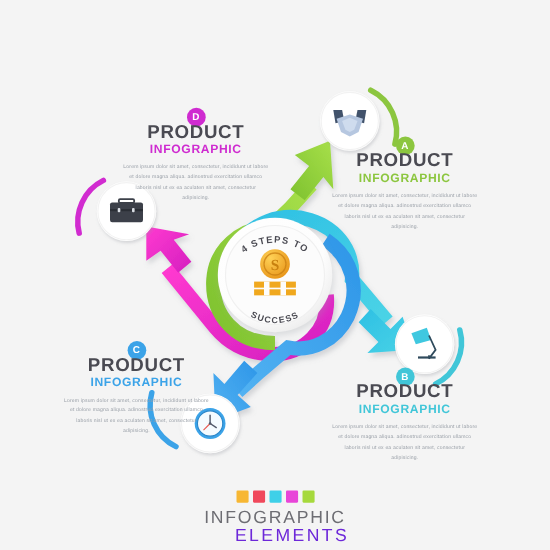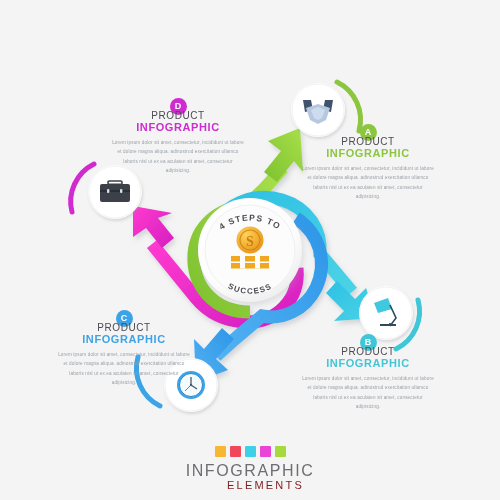--- a/index.html
+++ b/index.html
@@ -16,21 +16,21 @@
   
   .block{position:absolute;width:132px;text-align:center;}
   .badge{
     width:17px;height:17px;border-radius:50%;
     margin:0 auto 0 auto;
     color:#fff;font-size:9px;font-weight:bold;
     line-height:17px;text-align:center;
     position:relative;z-index:3;
   }
   .t1{
-    font-size:10px;font-weight:normal;letter-spacing:.6px;
+    font-size:17px;font-weight:bold;letter-spacing:.6px;
     color:#4a4a52;margin-top:-5px;position:relative;z-index:4;
   }
   .t2{
     font-size:11px;font-weight:bold;letter-spacing:.6px;
     margin-top:0px;
   }
   .body-txt{
     font-size:4.6px;line-height:2.05;color:#9aa0a8;
     margin-top:5px;letter-spacing:.15px;
   }
@@ -38,21 +38,21 @@
   #block-d{left:112px;top:98px;}
   #block-a{left:302px;top:124px;}
   #block-c{left:58px;top:310px;}
   #block-b{left:302px;top:334px;}
 
   
   #footer{position:absolute;left:0;top:446px;width:500px;text-align:center;}
   .swatches{display:flex;justify-content:center;gap:4px;margin-bottom:5px;}
   .sw{width:11px;height:11px;border-radius:1px;}
   .f1{font-size:16px;letter-spacing:1.6px;color:#6d6d73;}
-  .f2{font-size:11px;letter-spacing:2.2px;color:#7f1d1d;margin-top:-1px;padding-left:31px;}
+  .f2{font-size:16px;letter-spacing:2.2px;color:#6d28d9;margin-top:-1px;padding-left:31px;}
 </style>
 </head>
 <body style="background: rgb(244, 244, 244);">
 
 <div id="stage">
 
   <svg id="art" viewBox="0 0 500 500">
     <defs>
       <linearGradient id="gGreen" x1="0" y1="1" x2="1" y2="0">
         <stop offset="0" stop-color="#7dc12f"></stop>

